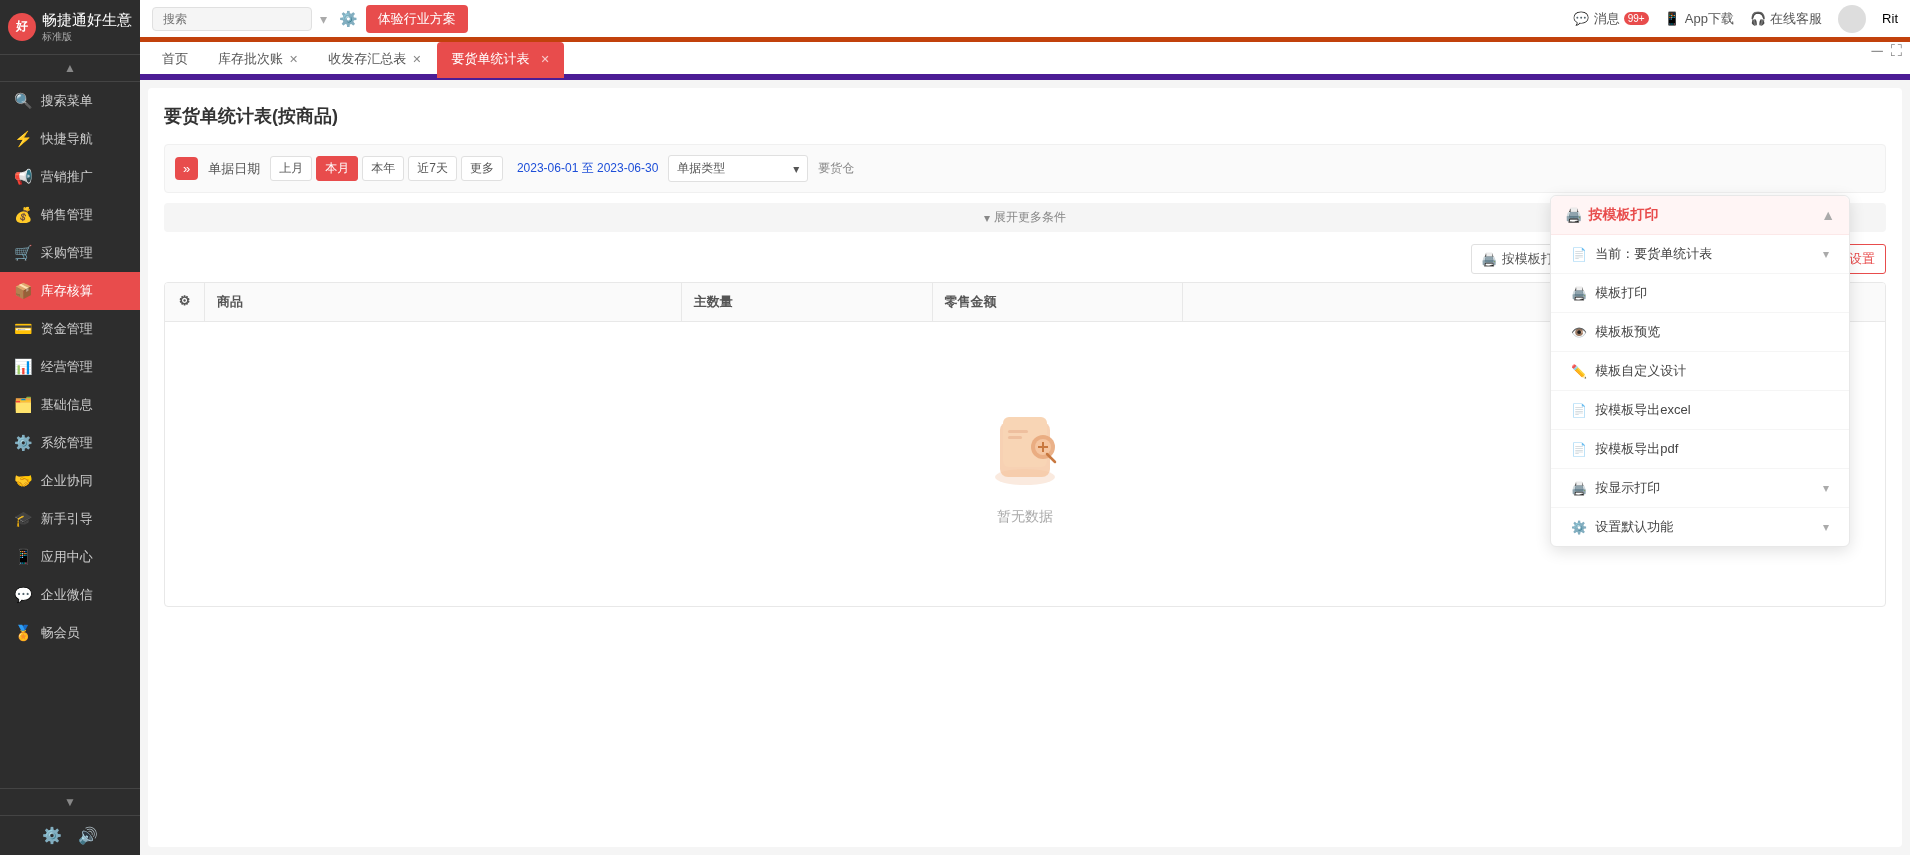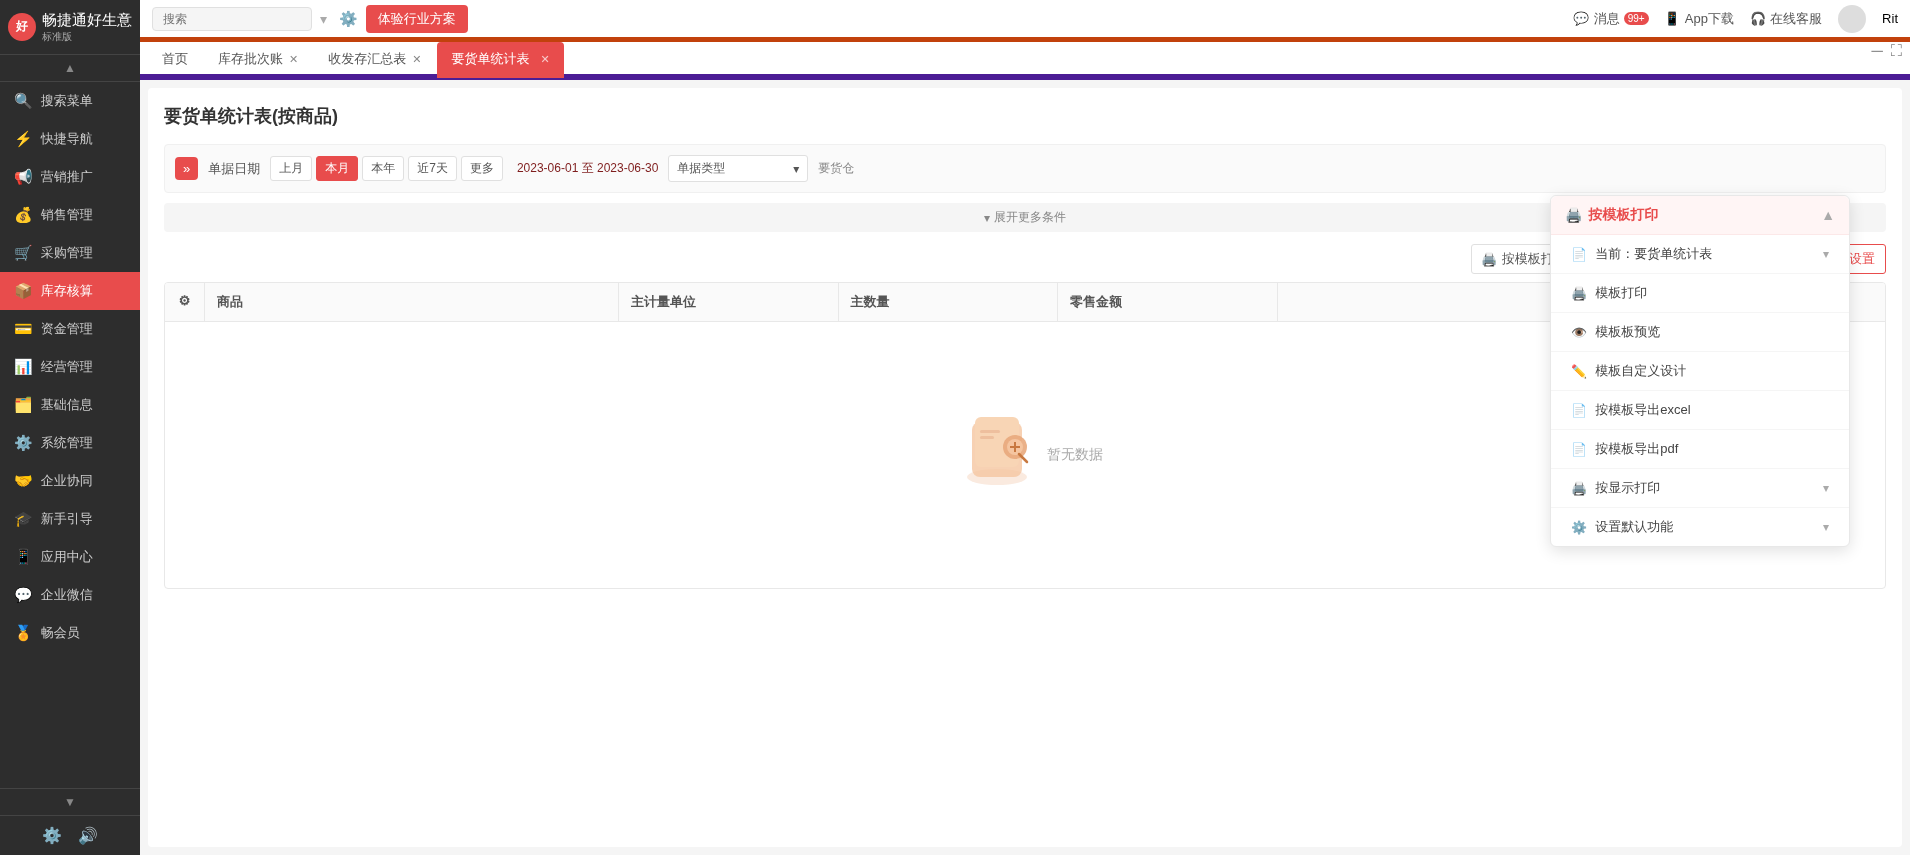--- a/index.html
+++ b/index.html
@@ -228,21 +228,21 @@
       background: #fff;
       font-size: 12px;
       color: #555;
       cursor: pointer;
     }
     .date-btn.active {
       background: #e84c4c;
       color: #fff;
       border-color: #e84c4c;
     }
-    .date-range { font-size: 12px; color: #7f1d1d; margin-left: 4px; }
+    .date-range { font-size: 12px; color: #1d4ed8; margin-left: 4px; }
     .filter-select {
       display: flex;
       align-items: center;
       gap: 4px;
       border: 1px solid #e0e0e0;
       border-radius: 3px;
       background: #fff;
       padding: 4px 8px;
       font-size: 12px;
       color: #555;
@@ -330,20 +330,21 @@
     .th-settings { width: 40px; text-align: center; }
     .th-goods { flex: 2; }
     .th-unit { flex: 1; }
     .th-qty { flex: 1; }
     .th-amount { flex: 1; }
     .th-rest { flex: 3; }
 
     
     .empty-state {
       display: flex;
+      flex-direction: column;
       align-items: center;
       justify-content: center;
       padding: 80px 20px;
       color: #aaa;
       font-size: 14px;
     }
     .empty-icon {
       width: 100px;
       height: 90px;
       margin-bottom: 16px;
@@ -581,21 +582,20 @@
         </button>
         <button class="dots-btn">···</button>
         <button class="action-btn primary">查询</button>
         <button class="action-btn-outline">设置</button>
       </div>
 
       <div class="table-container">
         <div class="table-header">
           <div class="th th-settings">⚙</div>
           <div class="th th-goods">商品</div>
-          <div class="th th-unit">主计量单位</div>
           <div class="th th-qty">主数量</div>
           <div class="th th-amount">零售金额</div>
           <div class="th th-rest"></div>
         </div>
 
         <div class="empty-state">
           <div class="empty-icon">
             <svg width="100" height="90" viewBox="0 0 100 90" fill="none" xmlns="http://www.w3.org/2000/svg">
 
               <ellipse cx="50" cy="75" rx="30" ry="8" fill="#f5d5c0" opacity="0.5"></ellipse>

